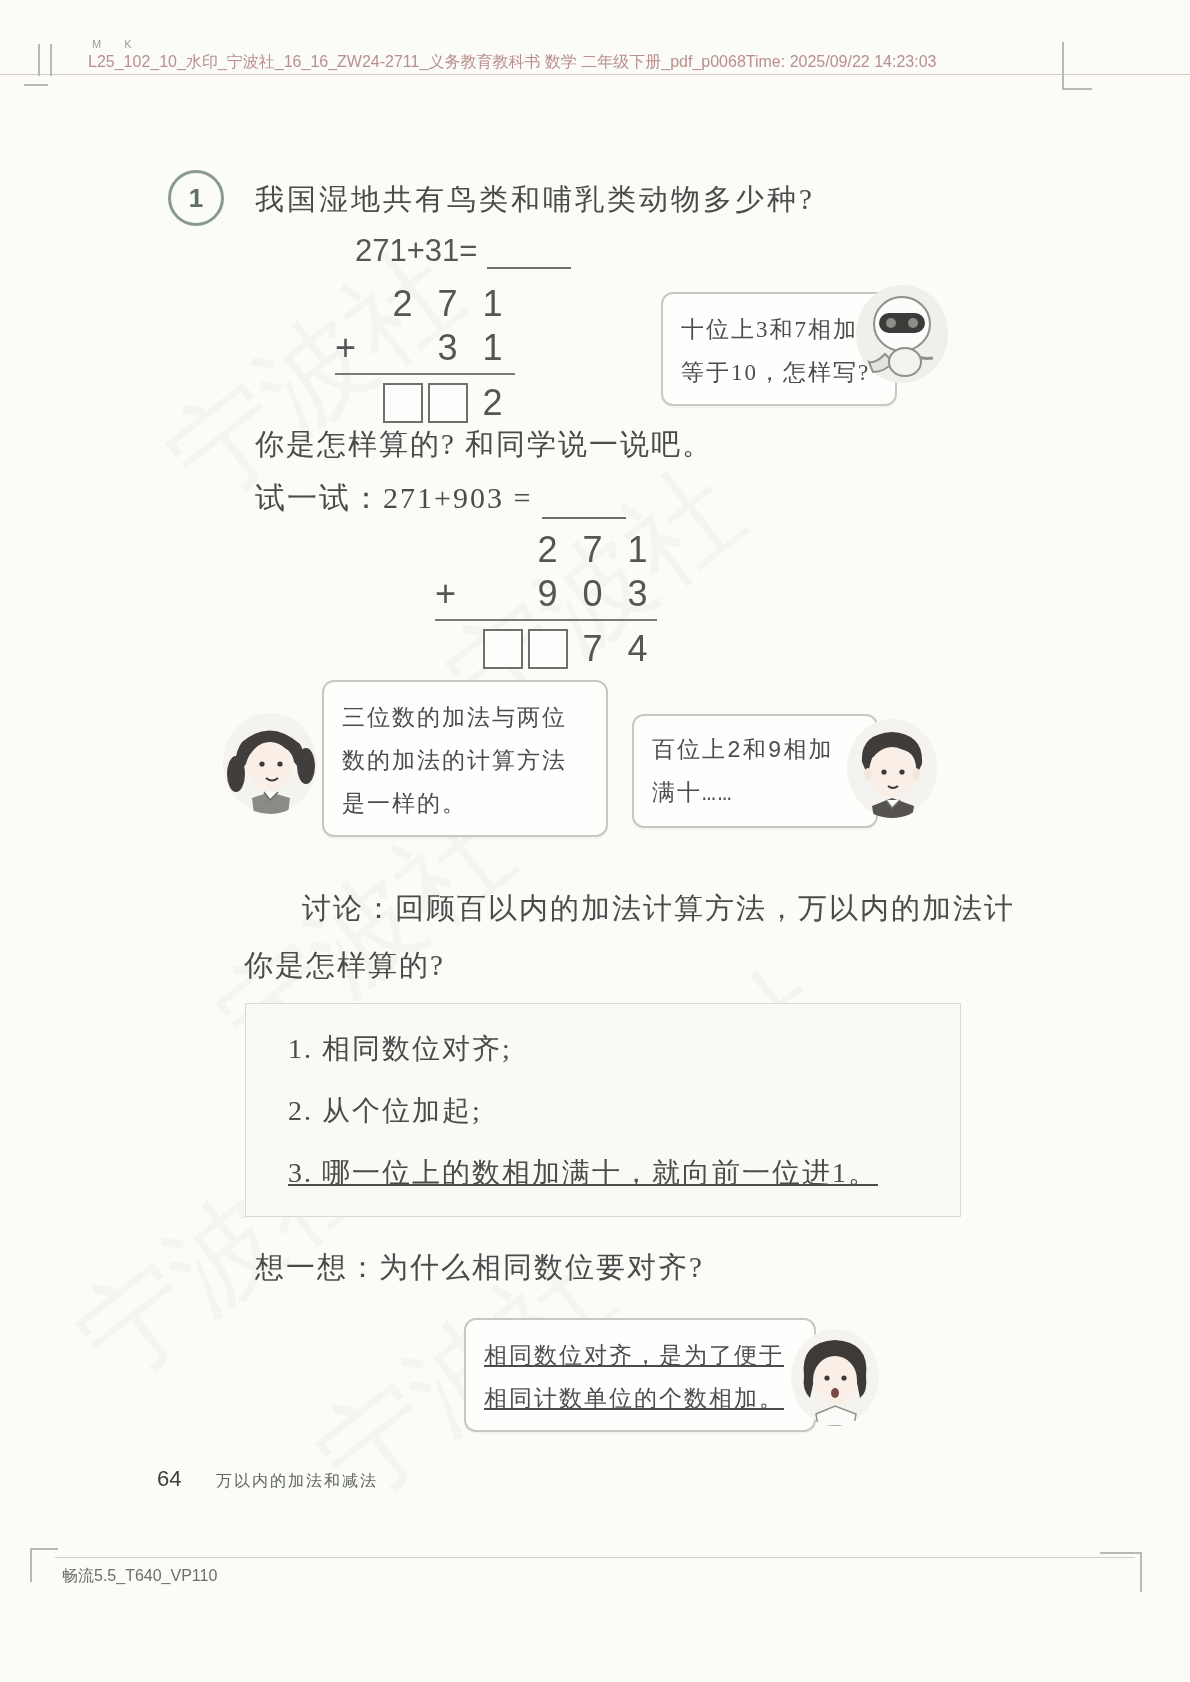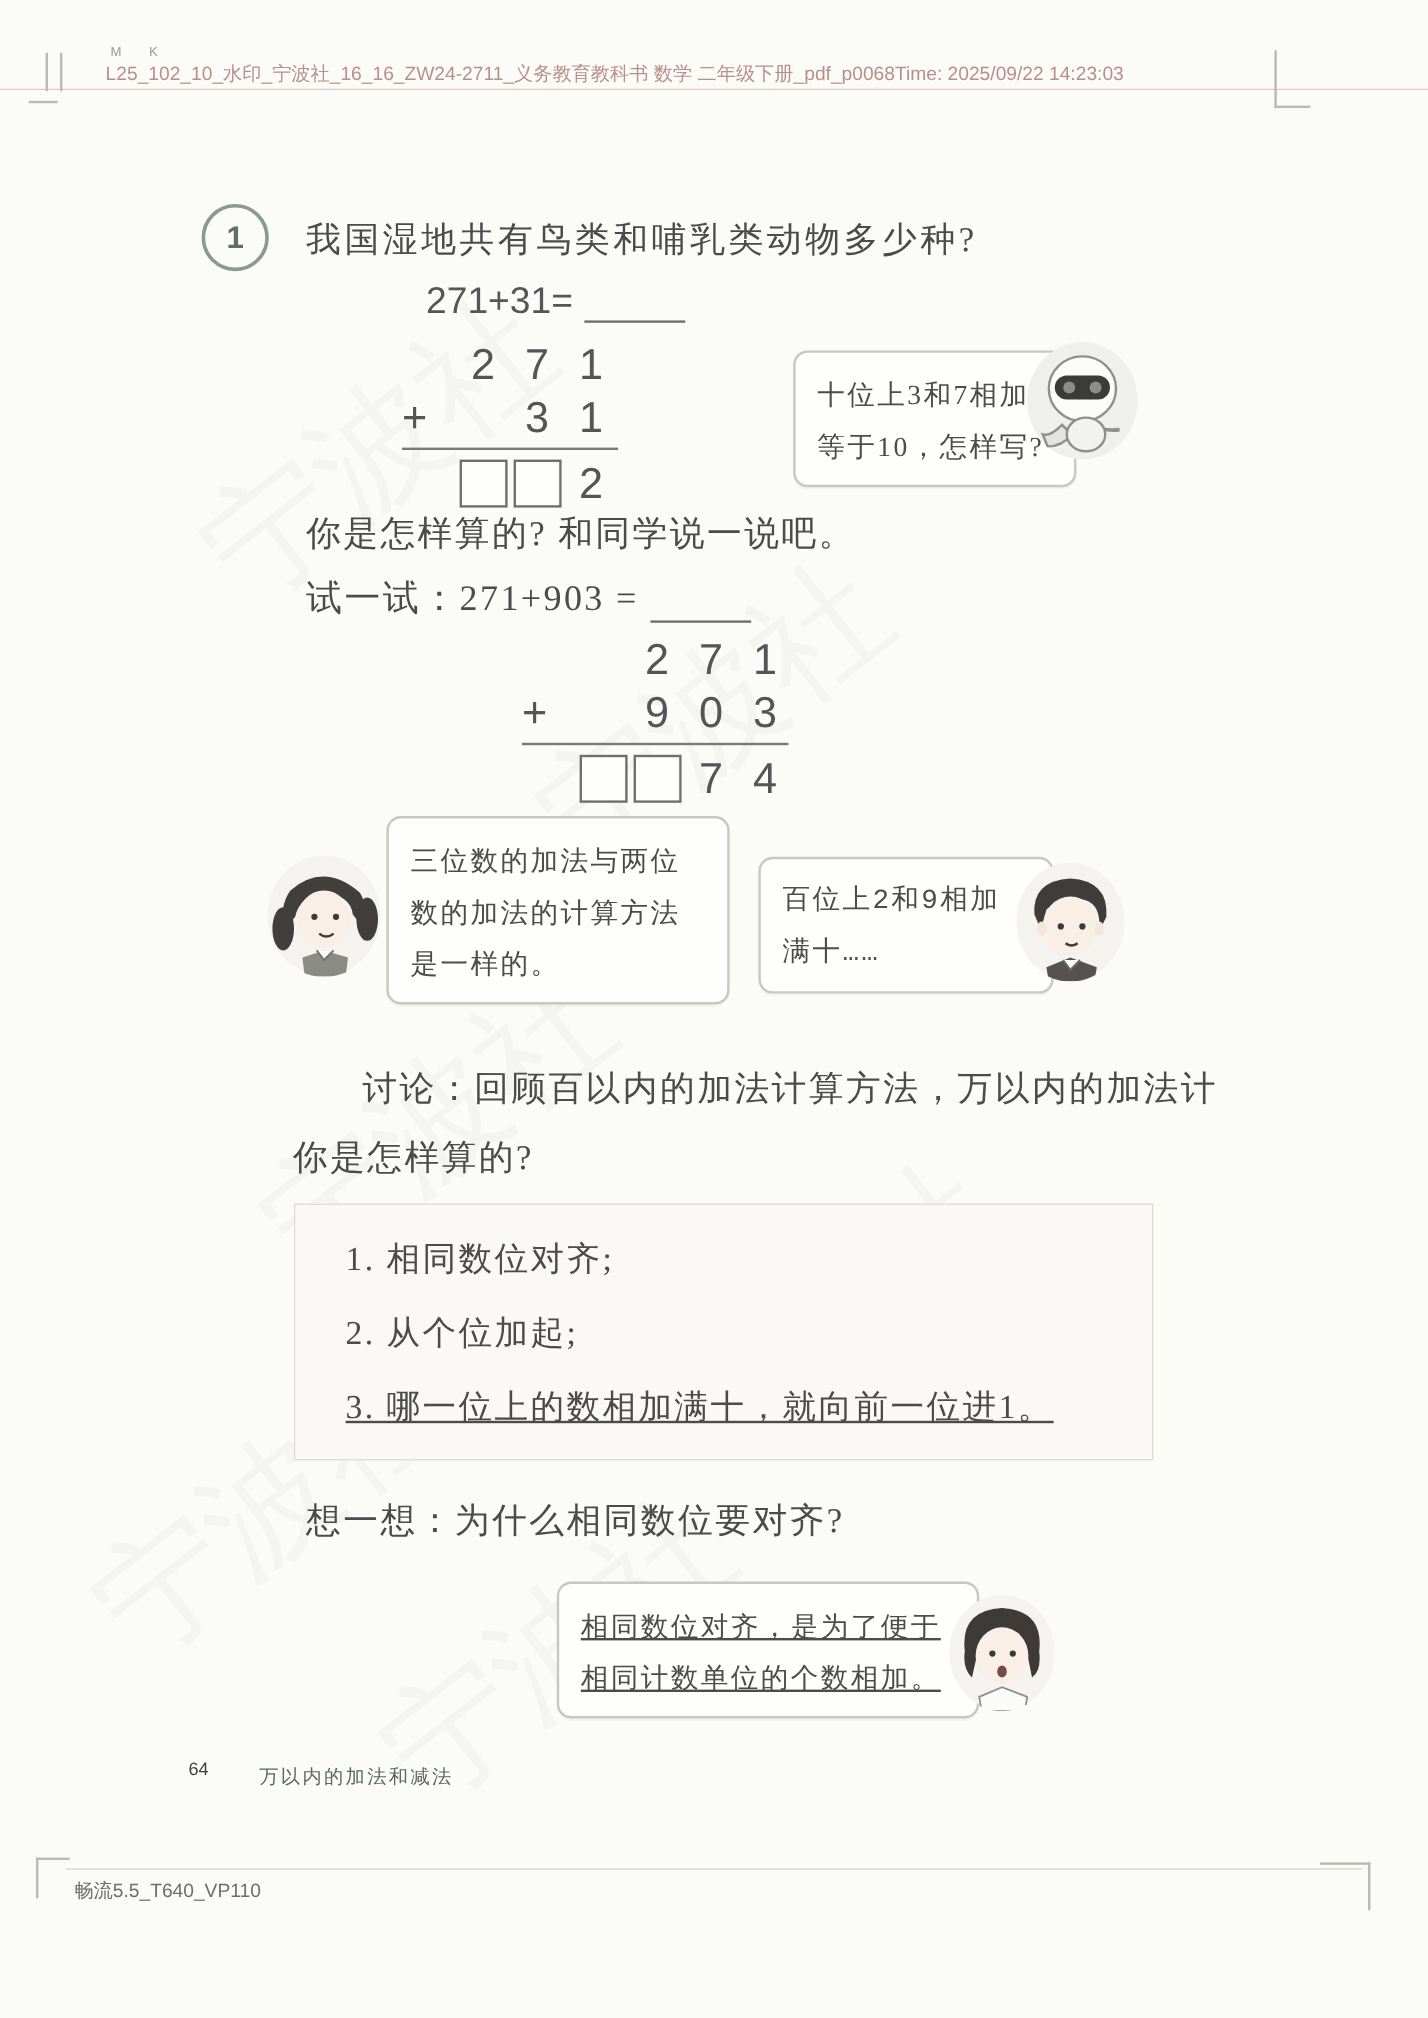--- a/index.html
+++ b/index.html
@@ -47,21 +47,21 @@
   .avatar{position:absolute;border-radius:50%;overflow:hidden;}
   .avatar svg{display:block;}
   
   .bodytext{position:absolute;font-size:29px;letter-spacing:2px;}
   .disc{line-height:57px;margin-left:48px;}
   .rulesbox{
     position:absolute;left:245px;top:1003px;width:714px;height:212px;
     background:#faf9f5;border:1px solid #dbd9d2;
   }
   .rulesbox .rule-item{margin:0;padding:0 0 0 42px;font-size:28px;letter-spacing:2px;position:absolute;white-space:nowrap;}
-  .footer-num{position:absolute;left:157px;top:1466px;font-family:"Liberation Sans",sans-serif;font-size:15px;color:#3f3f3f;}
+  .footer-num{position:absolute;left:157px;top:1466px;font-family:"Liberation Sans",sans-serif;font-size:22px;color:#3f3f3f;}
   .footer-sec{position:absolute;left:216px;top:1471px;font-size:16px;color:#5d6660;letter-spacing:2px;}
 </style>
 </head>
 <body>
 
 <div class="page">
 
   <div class="watermark" style="left:150px;top:300px;">宁波社</div>
   <div class="watermark" style="left:430px;top:520px;">宁波社</div>
   <div class="watermark" style="left:200px;top:860px;">宁波社</div>

